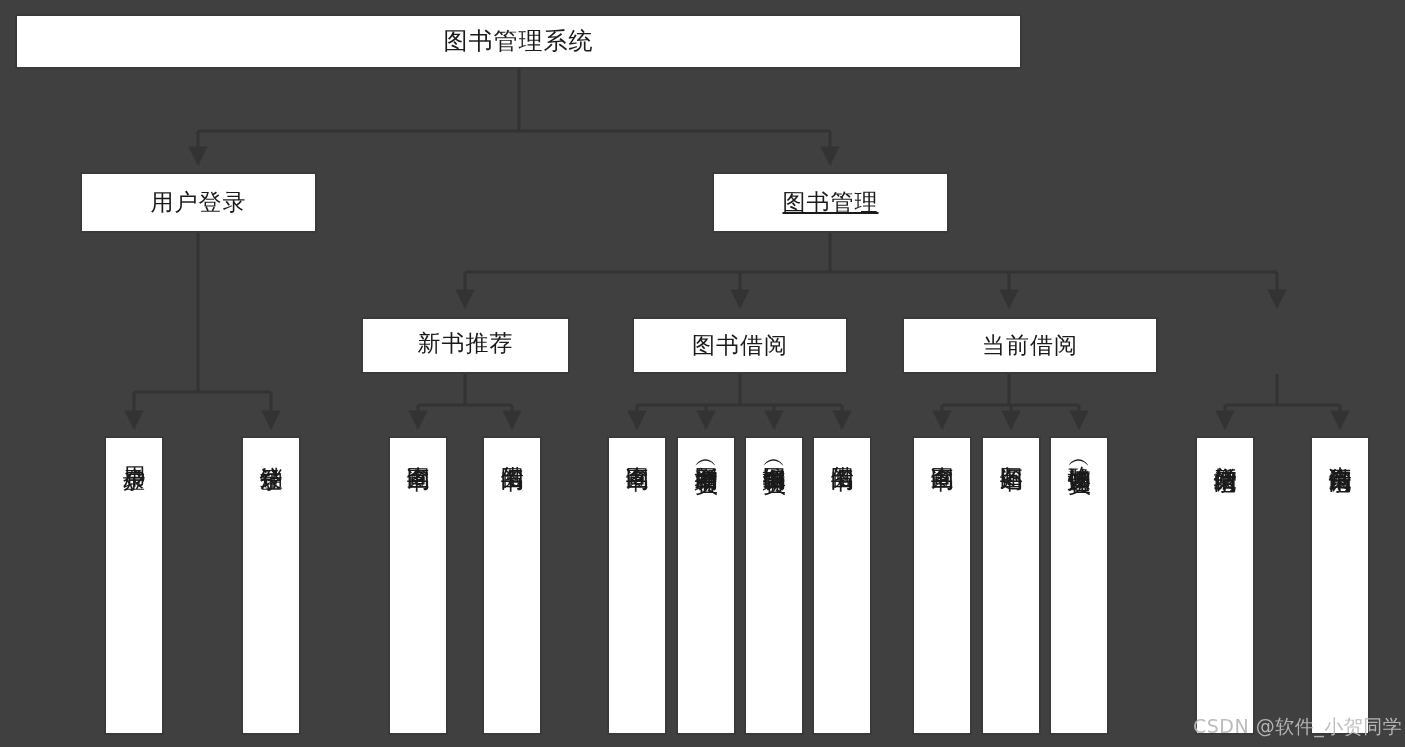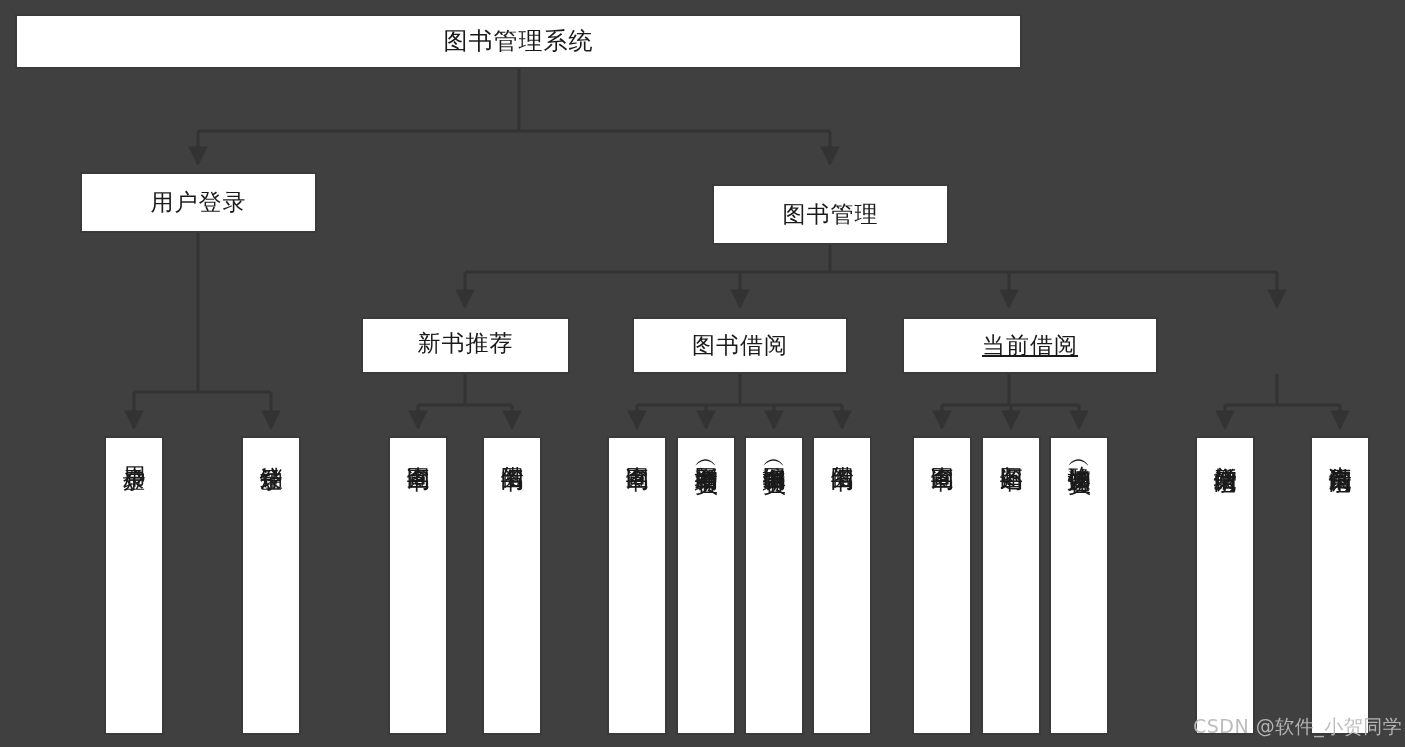--- a/index.html
+++ b/index.html
@@ -130,31 +130,31 @@
     </g>
   </svg>
 
   <div class="node h root" style="left:15px; top:14px; width:1007px; height:55px;">
     <span class="lbl">图书管理系统</span>
   </div>
 
   <div class="node h" style="left:80px; top:172px; width:237px; height:61px;">
     <span class="lbl">用户登录</span>
   </div>
-  <div class="node h" style="left:712px; top:184px; width:237px; height:61px;">
+  <div class="node h" style="left:712px; top:172px; width:237px; height:61px;text-decoration:underline;">
     <span class="lbl">图书管理</span>
   </div>
 
   <div class="node h" style="left:361px; top:317px; width:209px; height:57px;font-family:Liberation Mono, monospace;">
     <span class="lbl">新书推荐</span>
   </div>
   <div class="node h" style="left:632px; top:317px; width:216px; height:57px;align-items:center;">
     <span class="lbl">图书借阅</span>
   </div>
-  <div class="node h" style="left:902px; top:317px; width:256px; height:57px;text-decoration:underline;">
+  <div class="node h" style="left:902px; top:317px; width:256px; height:57px;">
     <span class="lbl">当前借阅</span>
   </div>
 
   <div class="node v" style="left:104px; top:436px; width:60px; height:299px;">
     <span class="lbl">用户登录</span>
   </div>
   <div class="node v" style="left:241px; top:436px; width:60px; height:299px;">
     <span class="lbl">注销登录</span>
   </div>
 

